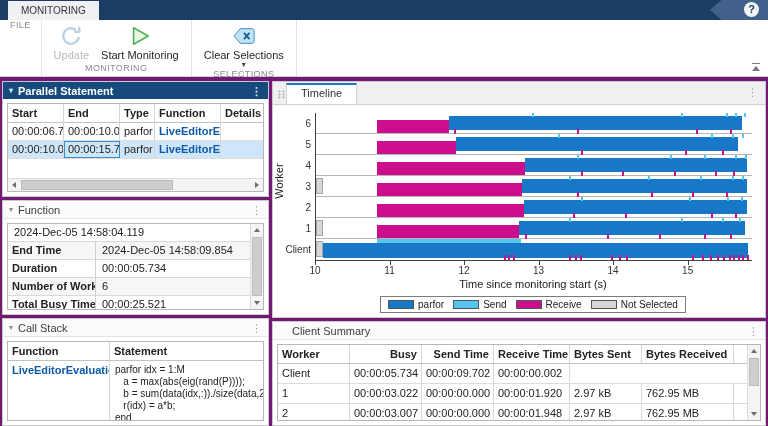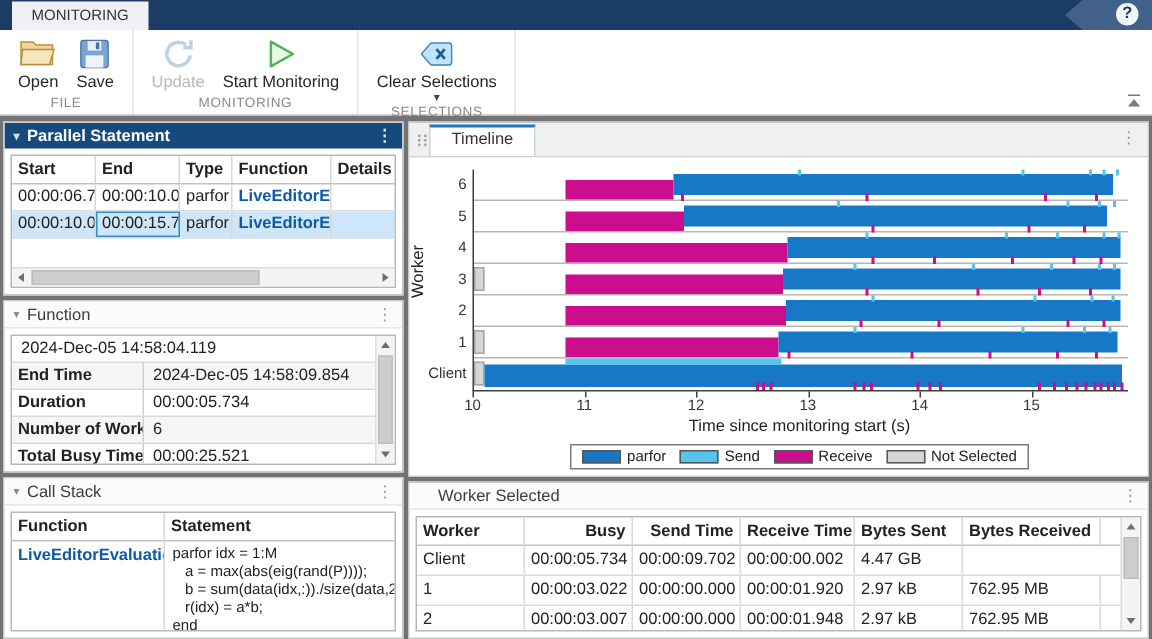--- a/index.html
+++ b/index.html
@@ -1,16 +1,16 @@
 <!DOCTYPE html>
 <html><head>
 <meta charset="utf-8">
 <style>
   html,body{margin:0;padding:0;background:#cfcfcf;}
-  .app{position:relative;width:768px;height:426px;overflow:hidden;background:#737373;
+  .app{position:relative;width:768px;height:426px;overflow:hidden;background:#701a75;
        font-family:"Liberation Sans",sans-serif;font-size:11px;color:#222;}
 
   
   .titlebar{position:absolute;left:0;top:0;width:768px;height:20px;background:#1c3d63;}
   .app-tab{position:absolute;left:8px;top:1px;height:19px;line-height:19px;padding:0 13px;
            background:#eff1f4;color:#333;font-size:10px;}
   .help-banner{position:absolute;right:0;top:0;width:58px;height:20px;background:#41618a;
                clip-path:polygon(20% 0,100% 0,100% 100%,20% 100%,0 50%);}
   .help-button{position:absolute;right:9px;top:2px;width:15px;height:15px;border-radius:50%;
                background:#f2f5f8;color:#1c3d63;font-weight:bold;font-size:11px;text-align:center;
@@ -139,42 +139,20 @@
 <div class="app">
 
   <div class="titlebar">
     <div class="app-tab">MONITORING</div>
     <div class="help-banner"></div>
     <div class="help-button">?</div>
   </div>
 
   <div class="ribbon">
     <div class="rgroup">
-      <div class="rbuttons">
-        <div class="rbtn">
-          <span class="ricon">
-            <svg width="24" height="19" viewBox="0 0 24 19">
-                <path d="M1 2 h8 l2 2 h11 v13 H1 Z" fill="#f1d49c" stroke="#b8913c"></path>
-                <path d="M2 7 h21 l-3 10 H1 Z" fill="#f8e6bb" stroke="#b8913c"></path>
-              </svg>
-          </span>
-          <span class="rlabel">Open</span>
-        </div>
-        <div class="rbtn">
-          <span class="ricon">
-            <svg width="20" height="20" viewBox="0 0 22 22">
-                <rect x="1" y="1" width="20" height="20" rx="2" fill="#7ba4d6" stroke="#4a74a8"></rect>
-                <rect x="6" y="1.5" width="10" height="7" fill="#e7eef7"></rect>
-                <rect x="12" y="2.5" width="2.5" height="5" fill="#4a74a8"></rect>
-                <rect x="4.5" y="12" width="13" height="9" fill="#eef3f9"></rect>
-              </svg>
-          </span>
-          <span class="rlabel">Save</span>
-        </div>
-      </div>
       <div class="rgroup-label">FILE</div>
     </div>
 
     <div class="rgroup">
       <div class="rbuttons">
         <div class="rbtn disabled">
           <span class="ricon">
             <svg width="22" height="22" viewBox="0 0 24 24" fill="none" stroke="#bed2e4" stroke-width="2.6">
                 <path d="M20.5 13 a8.5 8.5 0 1 1 -3-7.5"></path>
                 <path d="M21 2 v5.5 h-5.5" fill="none"></path>
@@ -490,42 +468,41 @@
           <div class="xticklab" style="left: 265.59px;">13</div>
           <div class="xtickline" style="left: 340.12px;"></div>
           <div class="xticklab" style="left: 340.12px;">14</div>
           <div class="xtickline" style="left: 414.65px;"></div>
           <div class="xticklab" style="left: 414.65px;">15</div>
         </div>
     </div>
 
     <div class="panel" id="worker-panel">
       <div class="hdr-light" style="padding-left:19px;">
-        <span>Worker Selected</span>
+        <span>Client Summary</span>
         <span class="kebab">⋮</span>
       </div>
       <div class="tablebox">
         <div class="wwrap">
           <div class="wtable">
             <div class="trh" id="ws-head">
                 <div class="w0">Worker</div>
                 <div class="w1">Busy</div>
                 <div class="w2">Send Time</div>
                 <div class="w3">Receive Time</div>
                 <div class="w4">Bytes Sent</div>
                 <div class="w5">Bytes Received</div>
                 <div class="wf"></div>
               </div>
             <div id="ws-body">
                 <div class="trd wrow">
                   <div class="w0">Client</div>
                   <div class="w1">00:00:05.734</div>
                   <div class="w2">00:00:09.702</div>
                   <div class="w3">00:00:00.002</div>
-                  <div class="w4">4.47 GB</div>
                   <div class="wf"></div>
                 </div>
                 <div class="trd wrow">
                   <div class="w0">1</div>
                   <div class="w1">00:00:03.022</div>
                   <div class="w2">00:00:00.000</div>
                   <div class="w3">00:00:01.920</div>
                   <div class="w4">2.97 kB</div>
                   <div class="w5">762.95 MB</div>
                   <div class="wf"></div>

